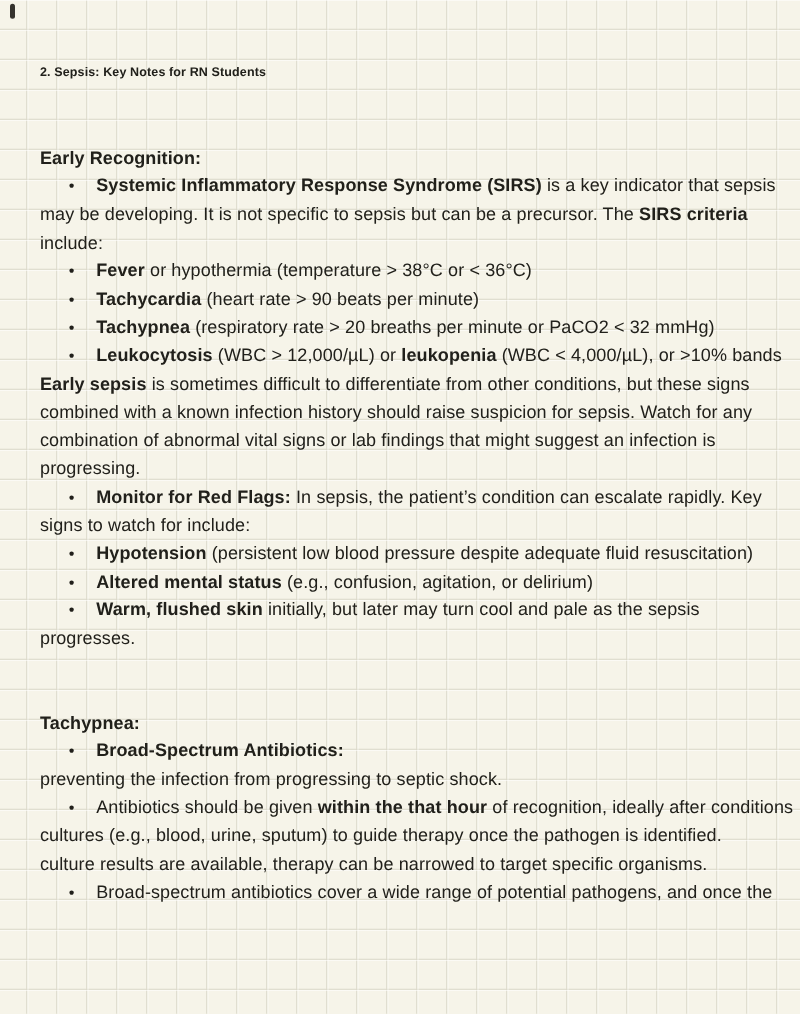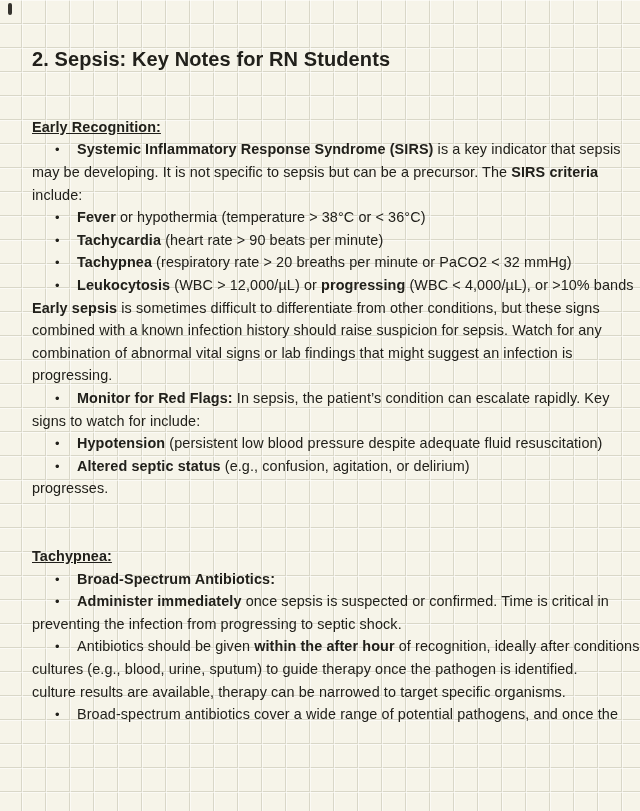--- a/index.html
+++ b/index.html
@@ -21,22 +21,22 @@
     background: #35332e; border-radius: 2px;
   }
   .note-body {
     position: absolute; top: 48px; left: 32px; width: 585px;
   }
   .line {
     height: 22.6px; line-height: 22.6px;
     font-size: 14.4px; white-space: nowrap;
     letter-spacing: 0.1px;
   }
-  .line.title { font-size: 20px; font-weight: 700; }
-  .line.heading { font-weight: 700; text-decoration: underline; }
+  .line.title { font-size: 10px; font-weight: 700; }
+  .line.heading { font-weight: 700; }
   .line.spacer { }
   .b { font-weight: 700; }
   .bu {
     display: inline-block; width: 45px; text-indent: 23px;
     font-size: 13px;
   }
 </style>
 </head>
 <body>
 
@@ -46,33 +46,33 @@
     <div class="line title"><span class="b">2. Sepsis: Key Notes for RN Students</span></div>
     <div class="line spacer"></div>
     <div class="line spacer"></div>
     <div class="line heading"><span class="b">Early Recognition:</span></div>
     <div class="line bullet"><span class="bu">•</span><span class="b">Systemic Inflammatory Response Syndrome (SIRS)</span><span> is a key indicator that sepsis</span></div>
     <div class="line bullet"><span>may be developing. It is not specific to sepsis but can be a precursor. The </span><span class="b">SIRS criteria</span></div>
     <div class="line bullet"><span>include:</span></div>
     <div class="line bullet"><span class="bu">•</span><span class="b">Fever</span><span> or hypothermia (temperature &gt; 38°C or &lt; 36°C)</span></div>
     <div class="line bullet"><span class="bu">•</span><span class="b">Tachycardia</span><span> (heart rate &gt; 90 beats per minute)</span></div>
     <div class="line bullet"><span class="bu">•</span><span class="b">Tachypnea</span><span> (respiratory rate &gt; 20 breaths per minute or PaCO2 &lt; 32 mmHg)</span></div>
-    <div class="line bullet"><span class="bu">•</span><span class="b">Leukocytosis</span><span> (WBC &gt; 12,000/µL) or </span><span class="b">progressing</span><span> (WBC &lt; 4,000/µL), or &gt;10% bands</span></div>
+    <div class="line bullet"><span class="bu">•</span><span class="b">Leukocytosis</span><span> (WBC &gt; 12,000/µL) or </span><span class="b">leukopenia</span><span> (WBC &lt; 4,000/µL), or &gt;10% bands</span></div>
     <div class="line para"><span class="b">Early sepsis</span><span> is sometimes difficult to differentiate from other conditions, but these signs</span></div>
     <div class="line para"><span>combined with a known infection history should raise suspicion for sepsis. Watch for any</span></div>
     <div class="line para"><span>combination of abnormal vital signs or lab findings that might suggest an infection is</span></div>
     <div class="line para"><span>progressing.</span></div>
     <div class="line bullet"><span class="bu">•</span><span class="b">Monitor for Red Flags:</span><span> In sepsis, the patient’s condition can escalate rapidly. Key</span></div>
     <div class="line bullet"><span>signs to watch for include:</span></div>
     <div class="line bullet"><span class="bu">•</span><span class="b">Hypotension</span><span> (persistent low blood pressure despite adequate fluid resuscitation)</span></div>
-    <div class="line bullet"><span class="bu">•</span><span class="b">Altered septic status</span><span> (e.g., confusion, agitation, or delirium)</span></div>
+    <div class="line bullet"><span class="bu">•</span><span class="b">Altered mental status</span><span> (e.g., confusion, agitation, or delirium)</span></div>
+    <div class="line bullet"><span class="bu">•</span><span class="b">Warm, flushed skin</span><span> initially, but later may turn cool and pale as the sepsis</span></div>
     <div class="line bullet"><span>progresses.</span></div>
     <div class="line spacer"></div>
     <div class="line spacer"></div>
     <div class="line heading"><span class="b">Tachypnea:</span></div>
     <div class="line bullet"><span class="bu">•</span><span class="b">Broad-Spectrum Antibiotics:</span></div>
-    <div class="line bullet"><span class="bu">•</span><span class="b">Administer immediately</span><span> once sepsis is suspected or confirmed. Time is critical in</span></div>
     <div class="line bullet"><span>preventing the infection from progressing to septic shock.</span></div>
-    <div class="line bullet"><span class="bu">•</span><span>Antibiotics should be given </span><span class="b">within the after hour</span><span> of recognition, ideally after conditions</span></div>
+    <div class="line bullet"><span class="bu">•</span><span>Antibiotics should be given </span><span class="b">within the that hour</span><span> of recognition, ideally after conditions</span></div>
     <div class="line bullet"><span>cultures (e.g., blood, urine, sputum) to guide therapy once the pathogen is identified.</span></div>
     <div class="line bullet"><span>culture results are available, therapy can be narrowed to target specific organisms.</span></div>
     <div class="line bullet"><span class="bu">•</span><span>Broad-spectrum antibiotics cover a wide range of potential pathogens, and once the</span></div>
   </div>
 
 </body></html>

